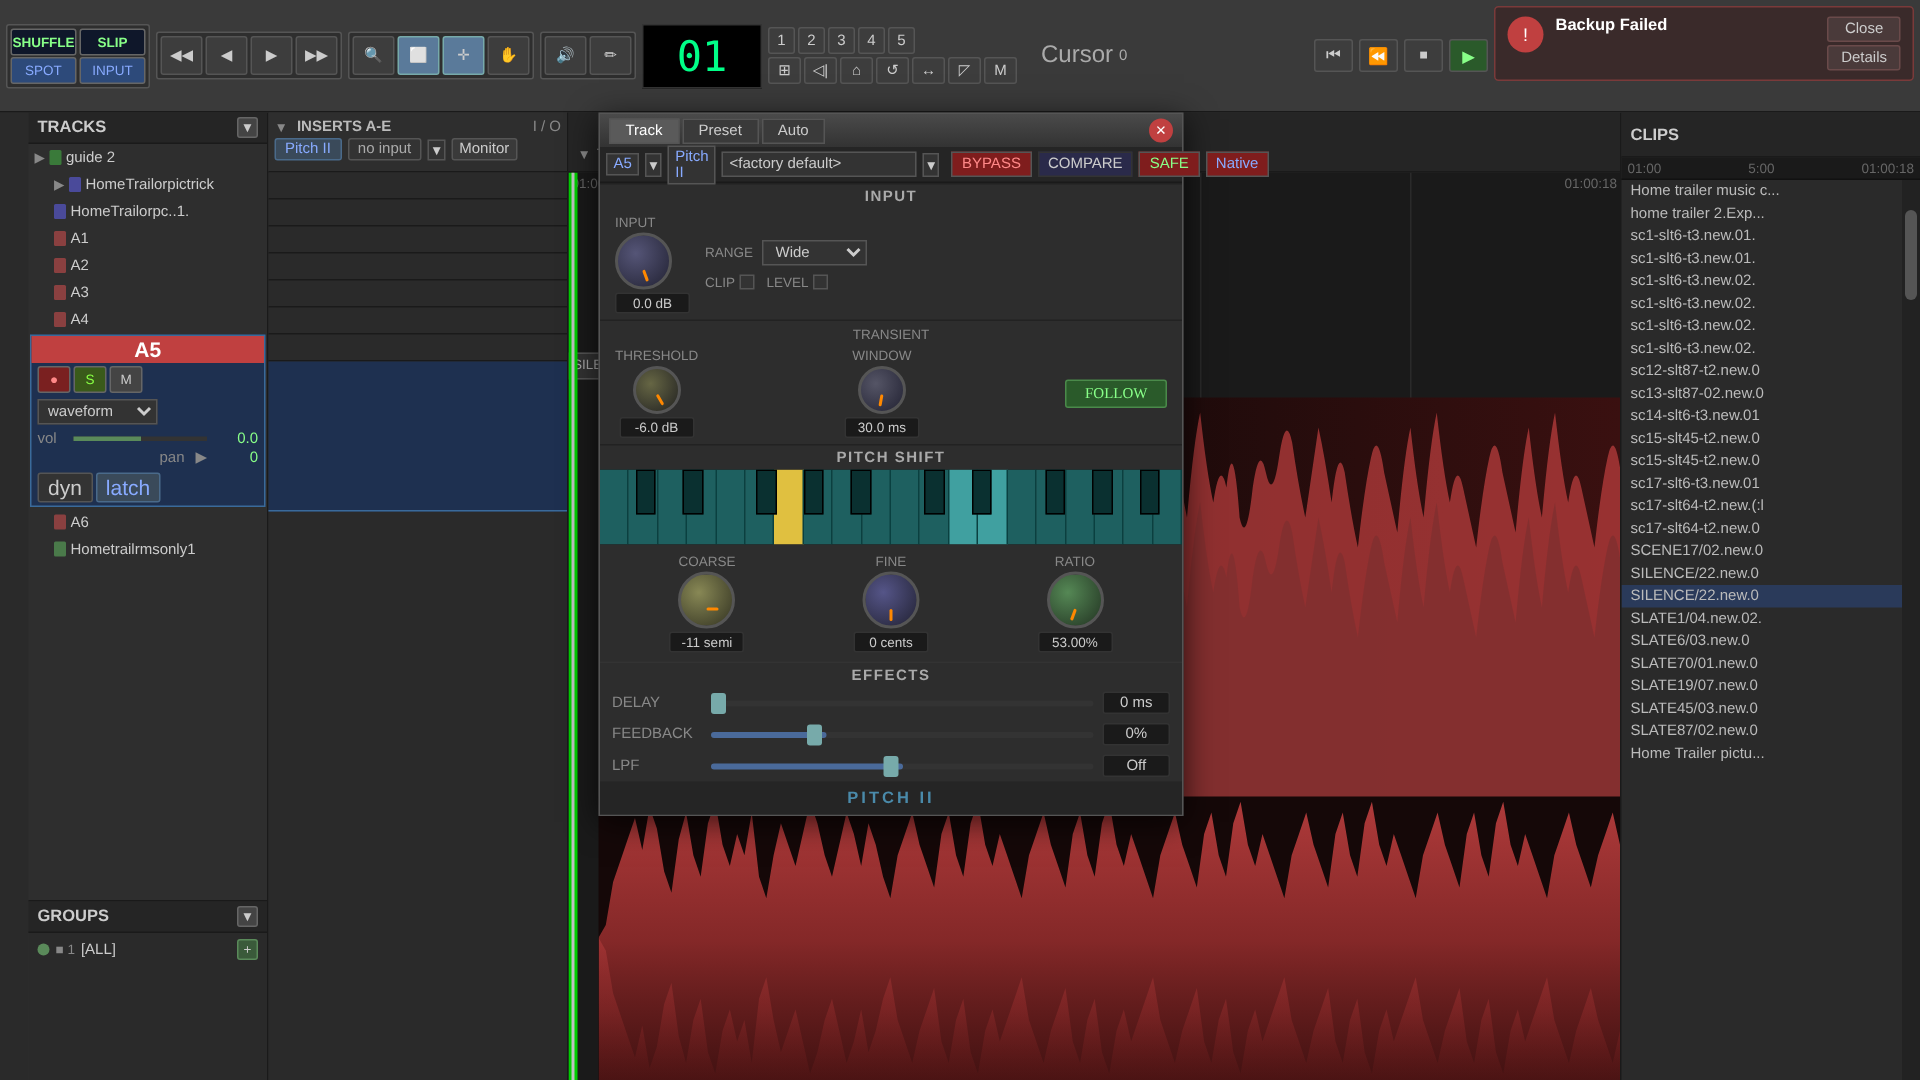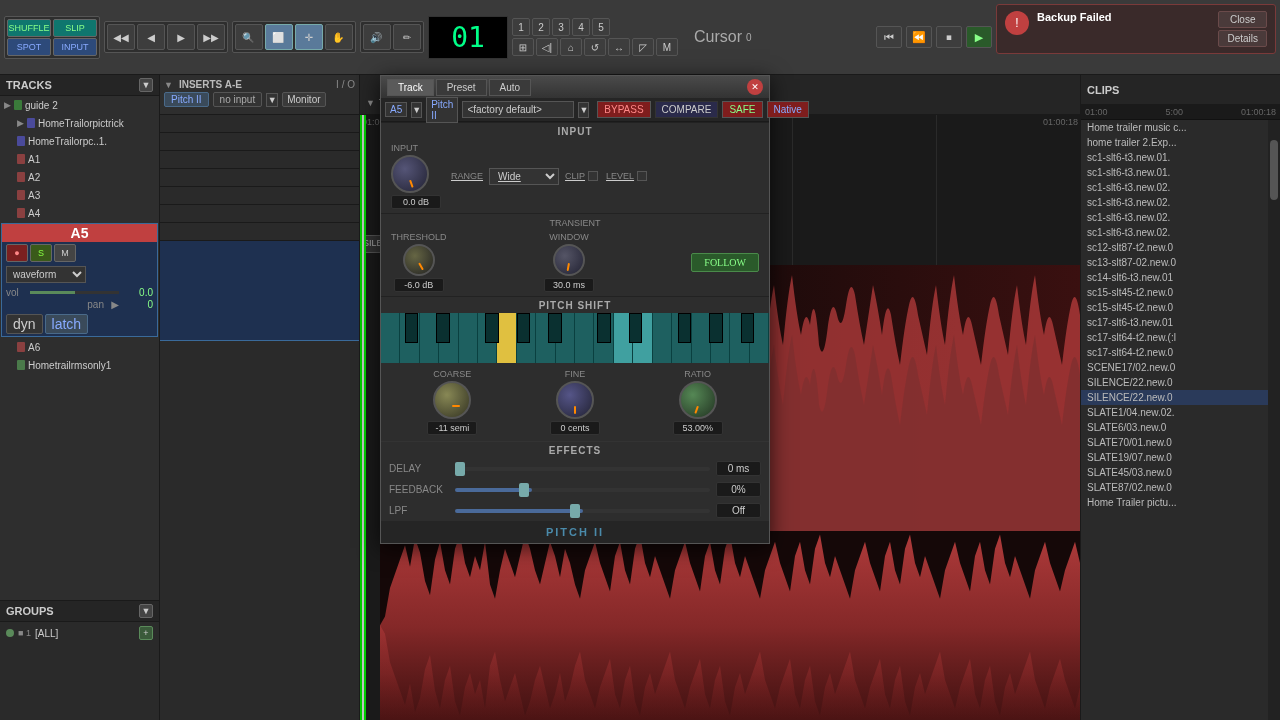--- a/index.html
+++ b/index.html
@@ -5,29 +5,29 @@
     * { box-sizing: border-box; margin: 0; padding: 0; }
     body { width: 1280px; height: 720px; background: #2a2a2a; font-family: Arial, sans-serif; font-size: 11px; color: #ccc; overflow: hidden; }
 
     
     #top-toolbar { height: 75px; background: #3a3a3a; border-bottom: 1px solid #1a1a1a; display: flex; align-items: center; padding: 0 4px; gap: 4px; position: relative; }
     .toolbar-group { display: flex; align-items: center; gap: 2px; padding: 2px; border: 1px solid #555; background: #2e2e2e; border-radius: 2px; }
     .tb-btn { width: 28px; height: 26px; background: #3d3d3d; border: 1px solid #555; border-radius: 2px; color: #ccc; font-size: 10px; cursor: pointer; display: flex; align-items: center; justify-content: center; }
     .tb-btn.active { background: #5a7a9a; border-color: #7aa; }
     .shuffle-spot { display: flex; flex-direction: column; gap: 1px; }
     .shuffle-btn { width: 44px; height: 18px; background: #4a4a4a; border: 1px solid #666; border-radius: 2px; font-size: 9px; color: #ccc; cursor: pointer; display: flex; align-items: center; justify-content: center; }
-    .shuffle-btn.active-green { background: #0f766e; color: #8f8; }
+    .shuffle-btn.active-green { background: #0f172a; color: #8f8; font-weight: bold; }
     .shuffle-btn.active-blue { background: #2d4a7a; color: #8af; }
     #counter-display { background: #000; color: #00ff88; font-size: 28px; font-family: monospace; padding: 4px 8px; border: 1px solid #333; min-width: 80px; text-align: center; }
     .num-btns { display: flex; gap: 2px; }
     .num-btn { width: 18px; height: 18px; background: #3d3d3d; border: 1px solid #555; font-size: 10px; color: #ccc; cursor: pointer; display: flex; align-items: center; justify-content: center; border-radius: 2px; }
     .cursor-label { font-size: 16px; color: #aaa; margin-left: 4px; }
 
     
-    #main-area { display: flex; height: calc(720px - 75px); }
+    #main-area { display: flex; height: calc(720px - 75px); margin-left: 19px; }
 
     
     #left-panel { width: 160px; background: #2e2e2e; border-right: 1px solid #1a1a1a; display: flex; flex-direction: column; }
     .panel-header { background: #252525; padding: 3px 6px; font-size: 11px; font-weight: bold; color: #ccc; display: flex; align-items: center; justify-content: space-between; border-bottom: 1px solid #1a1a1a; }
     .panel-header-btn { width: 14px; height: 14px; background: #444; border: 1px solid #666; border-radius: 2px; font-size: 9px; cursor: pointer; display: flex; align-items: center; justify-content: center; }
     .track-list { flex: 1; overflow: hidden; }
     .track-item { height: 18px; display: flex; align-items: center; padding: 0 4px; gap: 3px; cursor: pointer; }
     .track-arrow { color: #888; font-size: 9px; }
     .track-color { width: 8px; height: 10px; border-radius: 1px; }
     .track-name { font-size: 10px; color: #ccc; white-space: nowrap; overflow: hidden; text-overflow: ellipsis; }
@@ -48,21 +48,21 @@
     
     #center-area { flex: 1; display: flex; flex-direction: column; position: relative; }
 
     
     #plugin-window { position: absolute; left: 220px; top: 0; width: 390px; background: #2d2d2d; border: 1px solid #555; z-index: 100; box-shadow: 0 4px 20px rgba(0,0,0,0.7); }
     .plugin-titlebar { height: 22px; background: linear-gradient(#4a4a4a, #333); display: flex; align-items: center; justify-content: space-between; padding: 0 6px; }
     .plugin-tab { padding: 2px 10px; background: #3a3a3a; border: 1px solid #555; font-size: 10px; color: #ccc; cursor: pointer; }
     .plugin-tab.active { background: #5a5a5a; color: #fff; }
     .plugin-close { width: 16px; height: 16px; background: #c04040; border-radius: 50%; display: flex; align-items: center; justify-content: center; font-size: 9px; color: #fff; cursor: pointer; }
     .plugin-preset-bar { height: 24px; background: #252525; display: flex; align-items: center; padding: 0 4px; gap: 4px; border-bottom: 1px solid #1a1a1a; }
-    .preset-input { background: #333; border: 1px solid #555; color: #ccc; font-size: 10px; padding: 2px 4px; width: 112px; }
+    .preset-input { background: #333; border: 1px solid #555; color: #ccc; font-size: 10px; padding: 2px 4px; width: 130px; }
     .preset-btn { padding: 2px 6px; background: #7f1d1d; border: 1px solid #555; font-size: 10px; color: #ccc; cursor: pointer; }
     .preset-btn.bypass { color: #f88; }
     .preset-btn.safe { color: #8f8; }
     .preset-btn.native { color: #8af; }
     .section-label { font-size: 10px; font-weight: bold; color: #aaa; text-align: center; padding: 3px 0 2px; letter-spacing: 1px; }
     .knob-group { display: flex; flex-direction: column; align-items: center; gap: 2px; }
     .knob { width: 38px; height: 38px; border-radius: 50%; background: radial-gradient(circle at 35% 35%, #666, #222); border: 2px solid #555; position: relative; cursor: pointer; }
     .knob-small { width: 32px; height: 32px; }
     .knob-label { font-size: 9px; color: #888; }
     .knob-value { font-size: 9px; color: #ccc; background: #1a1a1a; border: 1px solid #333; padding: 1px 4px; border-radius: 2px; min-width: 50px; text-align: center; }
@@ -379,21 +379,21 @@
       <div style="border-top:1px solid #222;">
         <div class="section-label">INPUT</div>
         <div class="input-section">
           <div class="input-group">
             <div style="font-size:9px;color:#888;">INPUT</div>
             <div class="knob" style="background:radial-gradient(circle at 35% 35%, #557, #223);">
               <div class="knob-indicator" style="transform:translateX(-50%) rotate(-20deg);"></div>
             </div>
             <div class="knob-value">0.0 dB</div>
           </div>
-          <div style="display:flex;flex-direction:row;gap:6px;flex:1;padding:0 10px;text-decoration:underline;">
+          <div style="display:flex;flex-direction:column;gap:6px;flex:1;padding:0 10px;">
             <div style="display:flex;align-items:center;gap:6px;">
               <span style="font-size:9px;color:#888;">RANGE</span>
               <select class="range-select">
                 <option>Wide</option>
               </select>
             </div>
             <div style="display:flex;gap:8px;align-items:center;">
               <div style="display:flex;align-items:center;gap:3px;">
                 <span style="font-size:9px;color:#888;">CLIP</span>
                 <div style="width:10px;height:10px;background:#333;border:1px solid #555;"></div>

